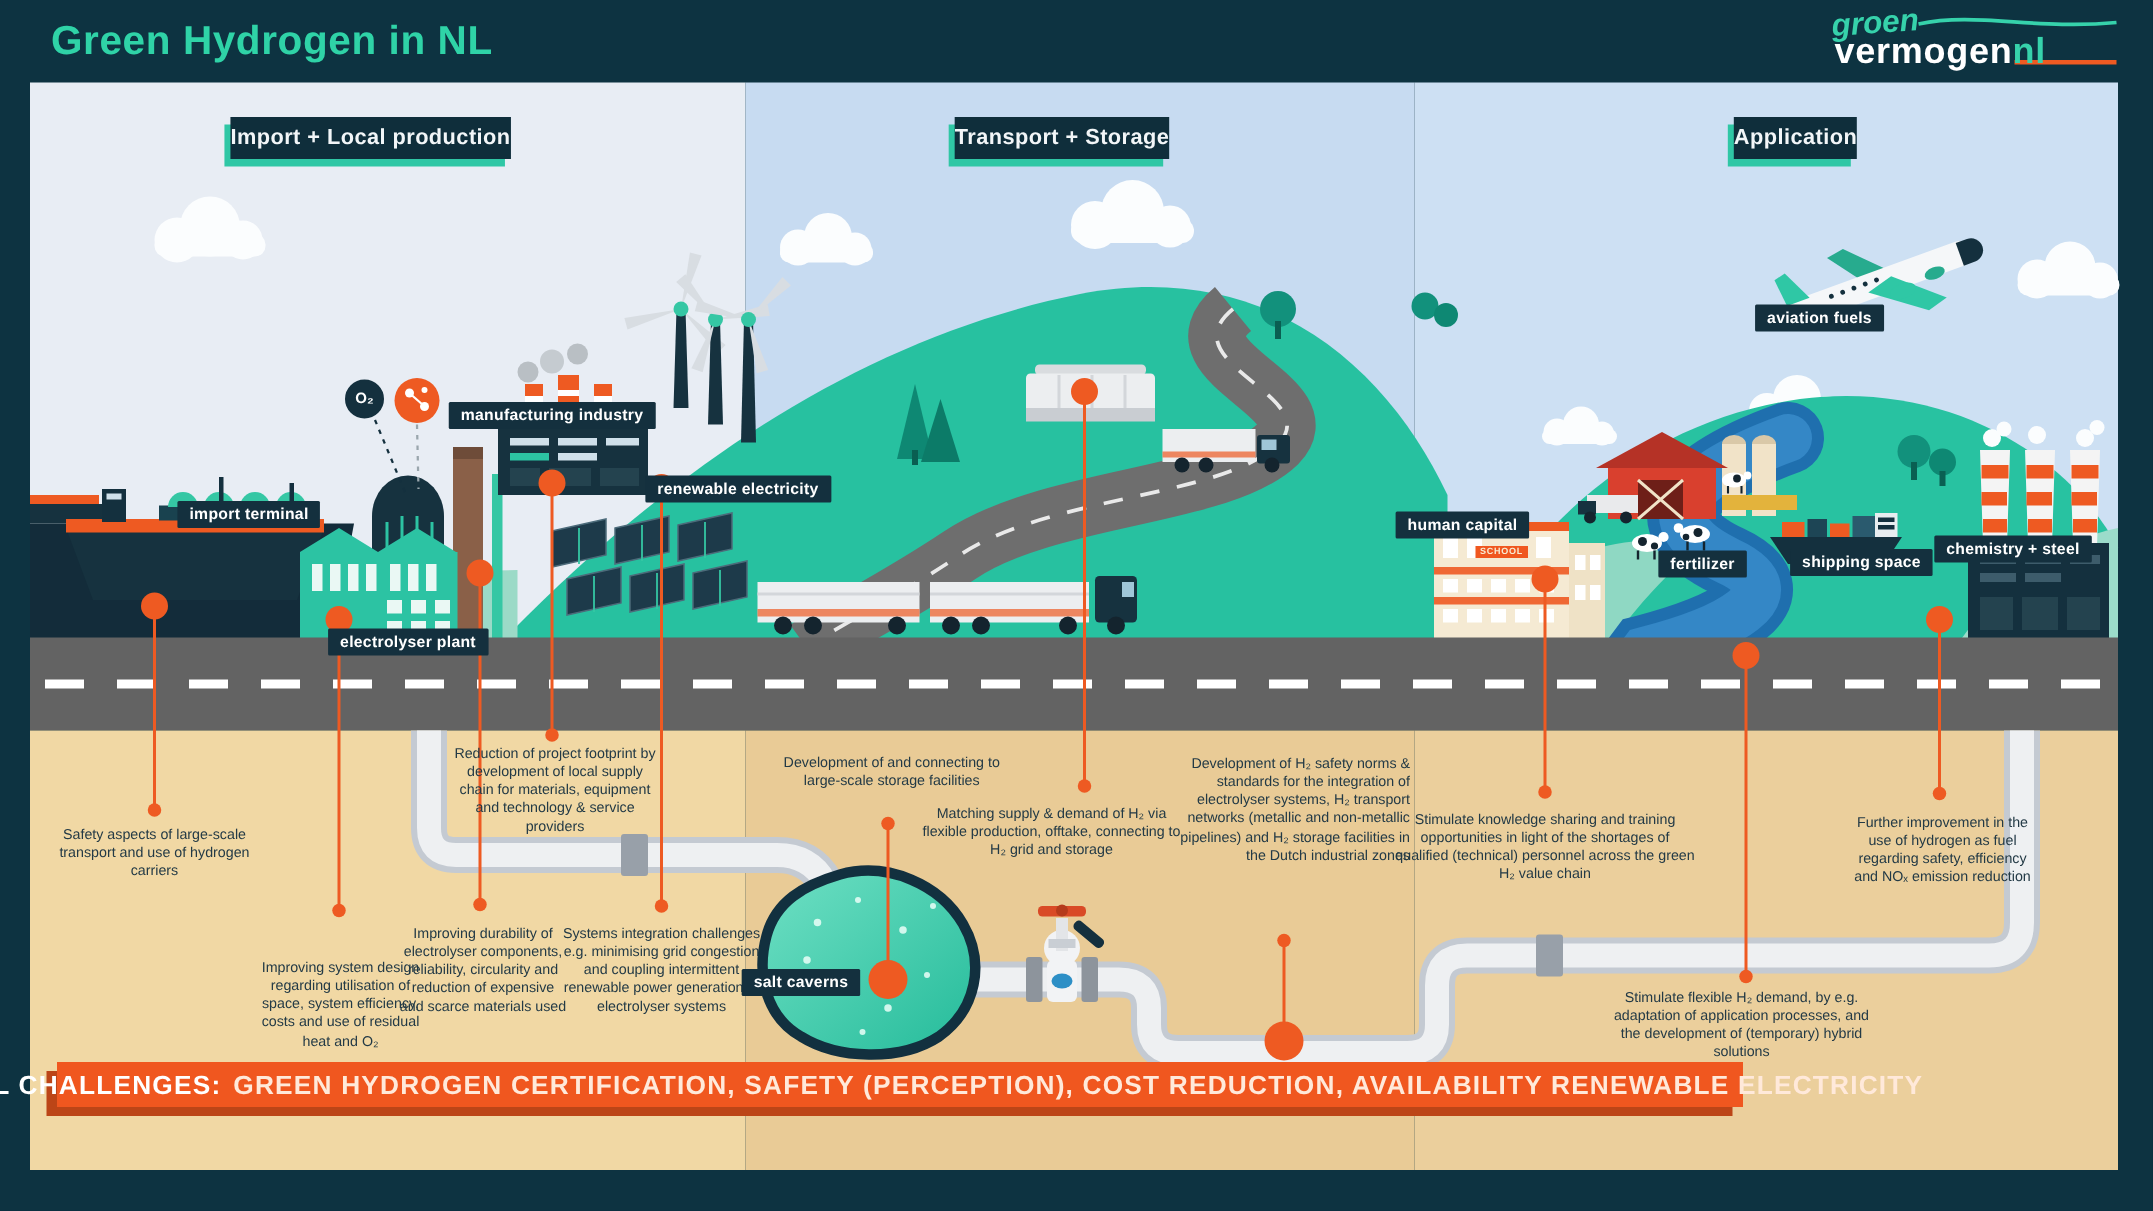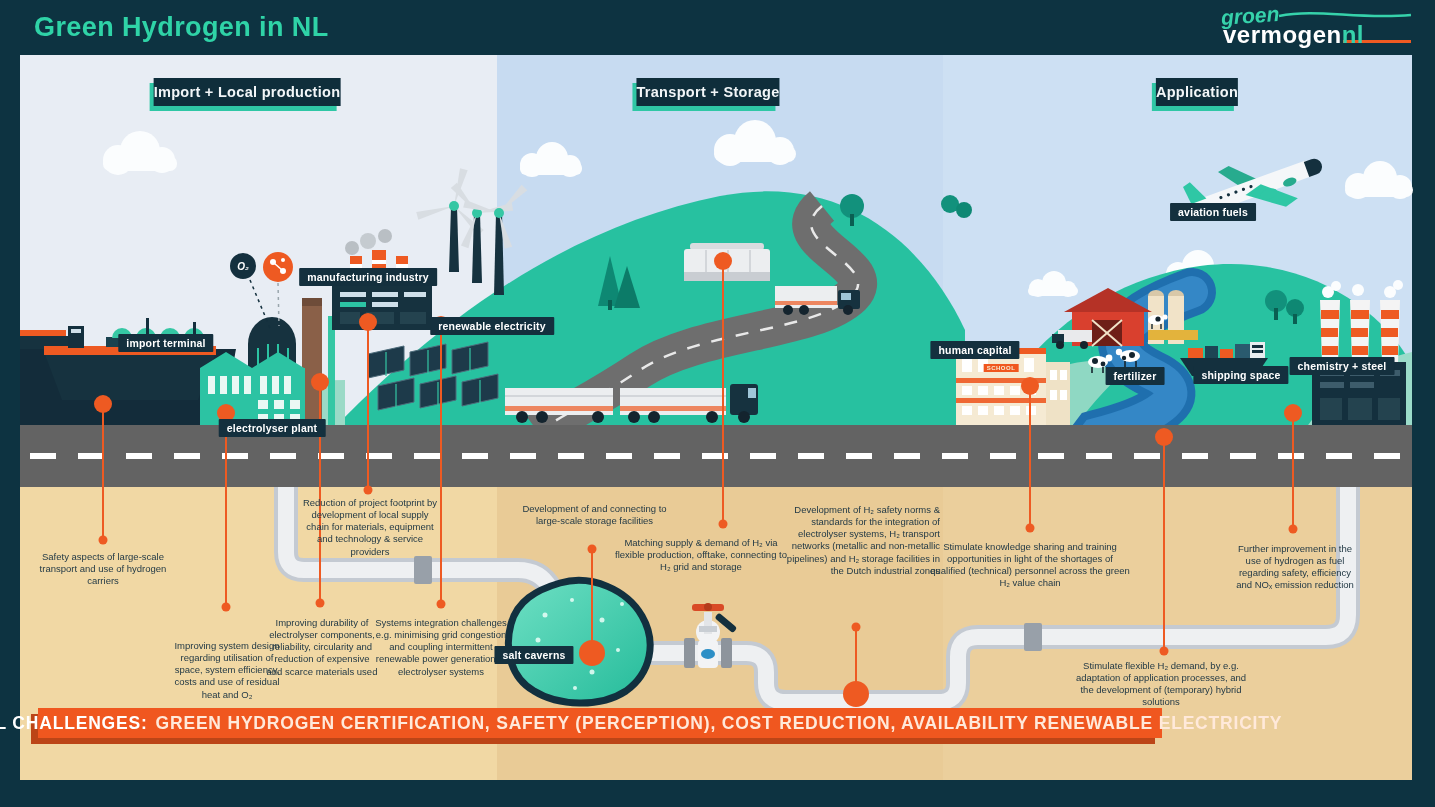--- a/index.html
+++ b/index.html
@@ -22,21 +22,21 @@
   .cline{position:absolute;width:2px;background:#ee5a22;transform:translateX(-1px);z-index:2;}
   .dot-lg{position:absolute;width:18px;height:18px;border-radius:50%;background:#ee5a22;transform:translate(-50%,-50%);z-index:3;}
   .dot-xl{position:absolute;width:26px;height:26px;border-radius:50%;background:#ee5a22;transform:translate(-50%,-50%);z-index:3;}
   .dot-sm{position:absolute;width:9px;height:9px;border-radius:50%;background:#ee5a22;transform:translate(-50%,-50%);z-index:3;}
   .banner{position:absolute;left:38px;top:708px;width:1124px;height:30px;background:#f0571f;
           box-shadow:-7px 6px 0 #bc4517;display:flex;align-items:center;justify-content:center;
           color:#fff;font-size:17.5px;font-weight:bold;letter-spacing:.8px;white-space:nowrap;z-index:5;}
   .banner .rest{color:#ffe9da;margin-left:8px;font-weight:bold;}
   .minisign{position:absolute;background:#f0571f;color:#f7ecd4;font-size:6px;font-weight:bold;
             padding:1px 3px;transform:translate(-50%,-50%);z-index:4;letter-spacing:.5px;}
-  .o2txt{position:absolute;color:#fff;font-size:10px;font-weight:bold;transform:translate(-50%,-50%);z-index:4;font-style:italic;}
+  .o2txt{position:absolute;color:#fff;font-size:10px;font-weight:bold;transform:translate(-50%,-50%);z-index:4;}
 </style>
 </head>
 <body>
 
 <div id="stage">
 
 <svg id="scene" width="1435" height="807" viewBox="0 0 1435 807">
   <defs>
     <linearGradient id="cav" x1="0" y1="0" x2="1" y2="1">
       <stop offset="0" stop-color="#6fe0c4"></stop>

